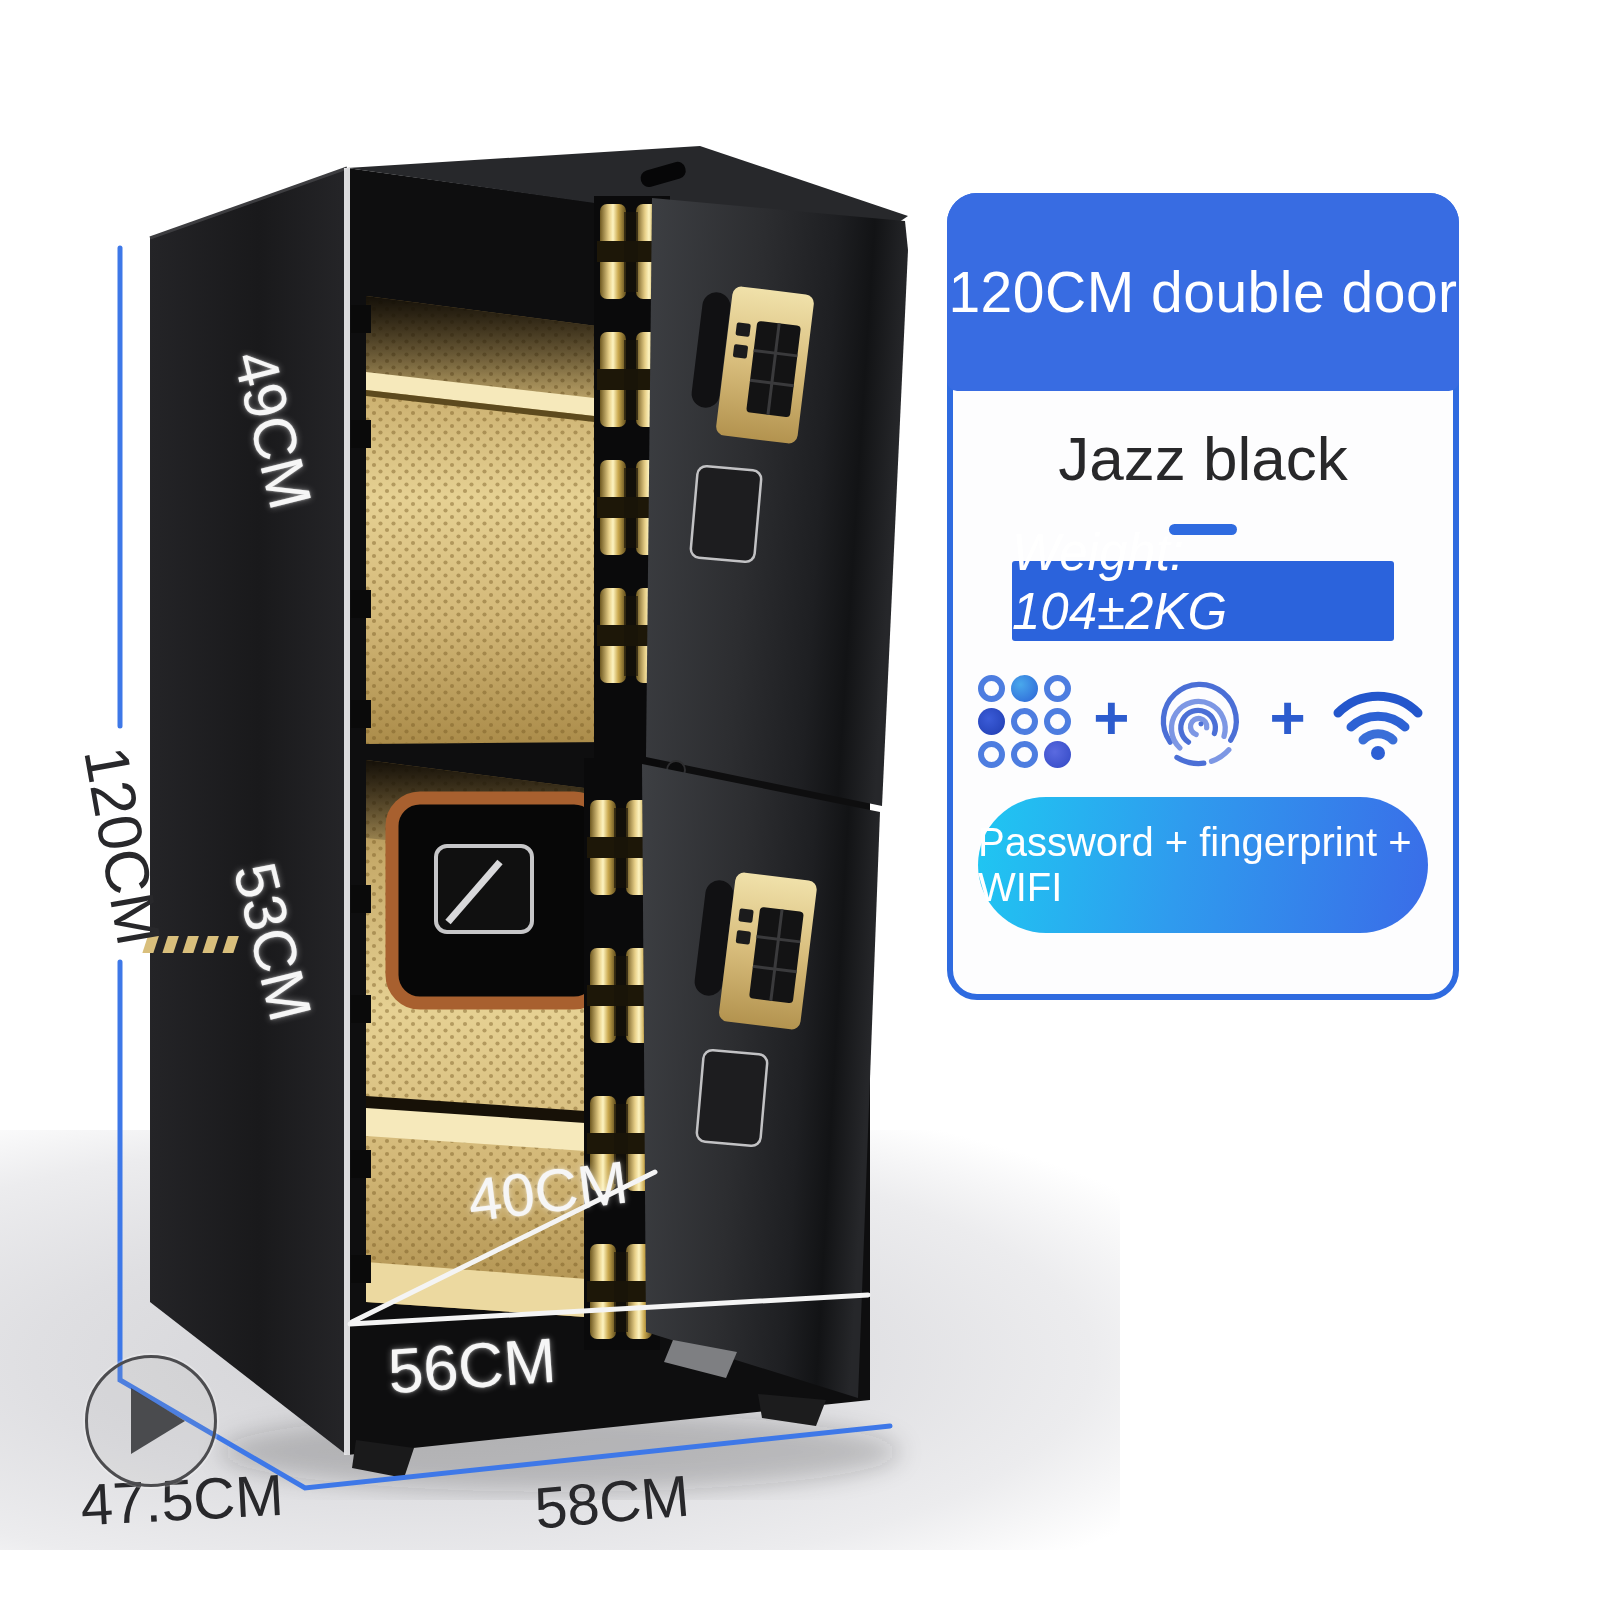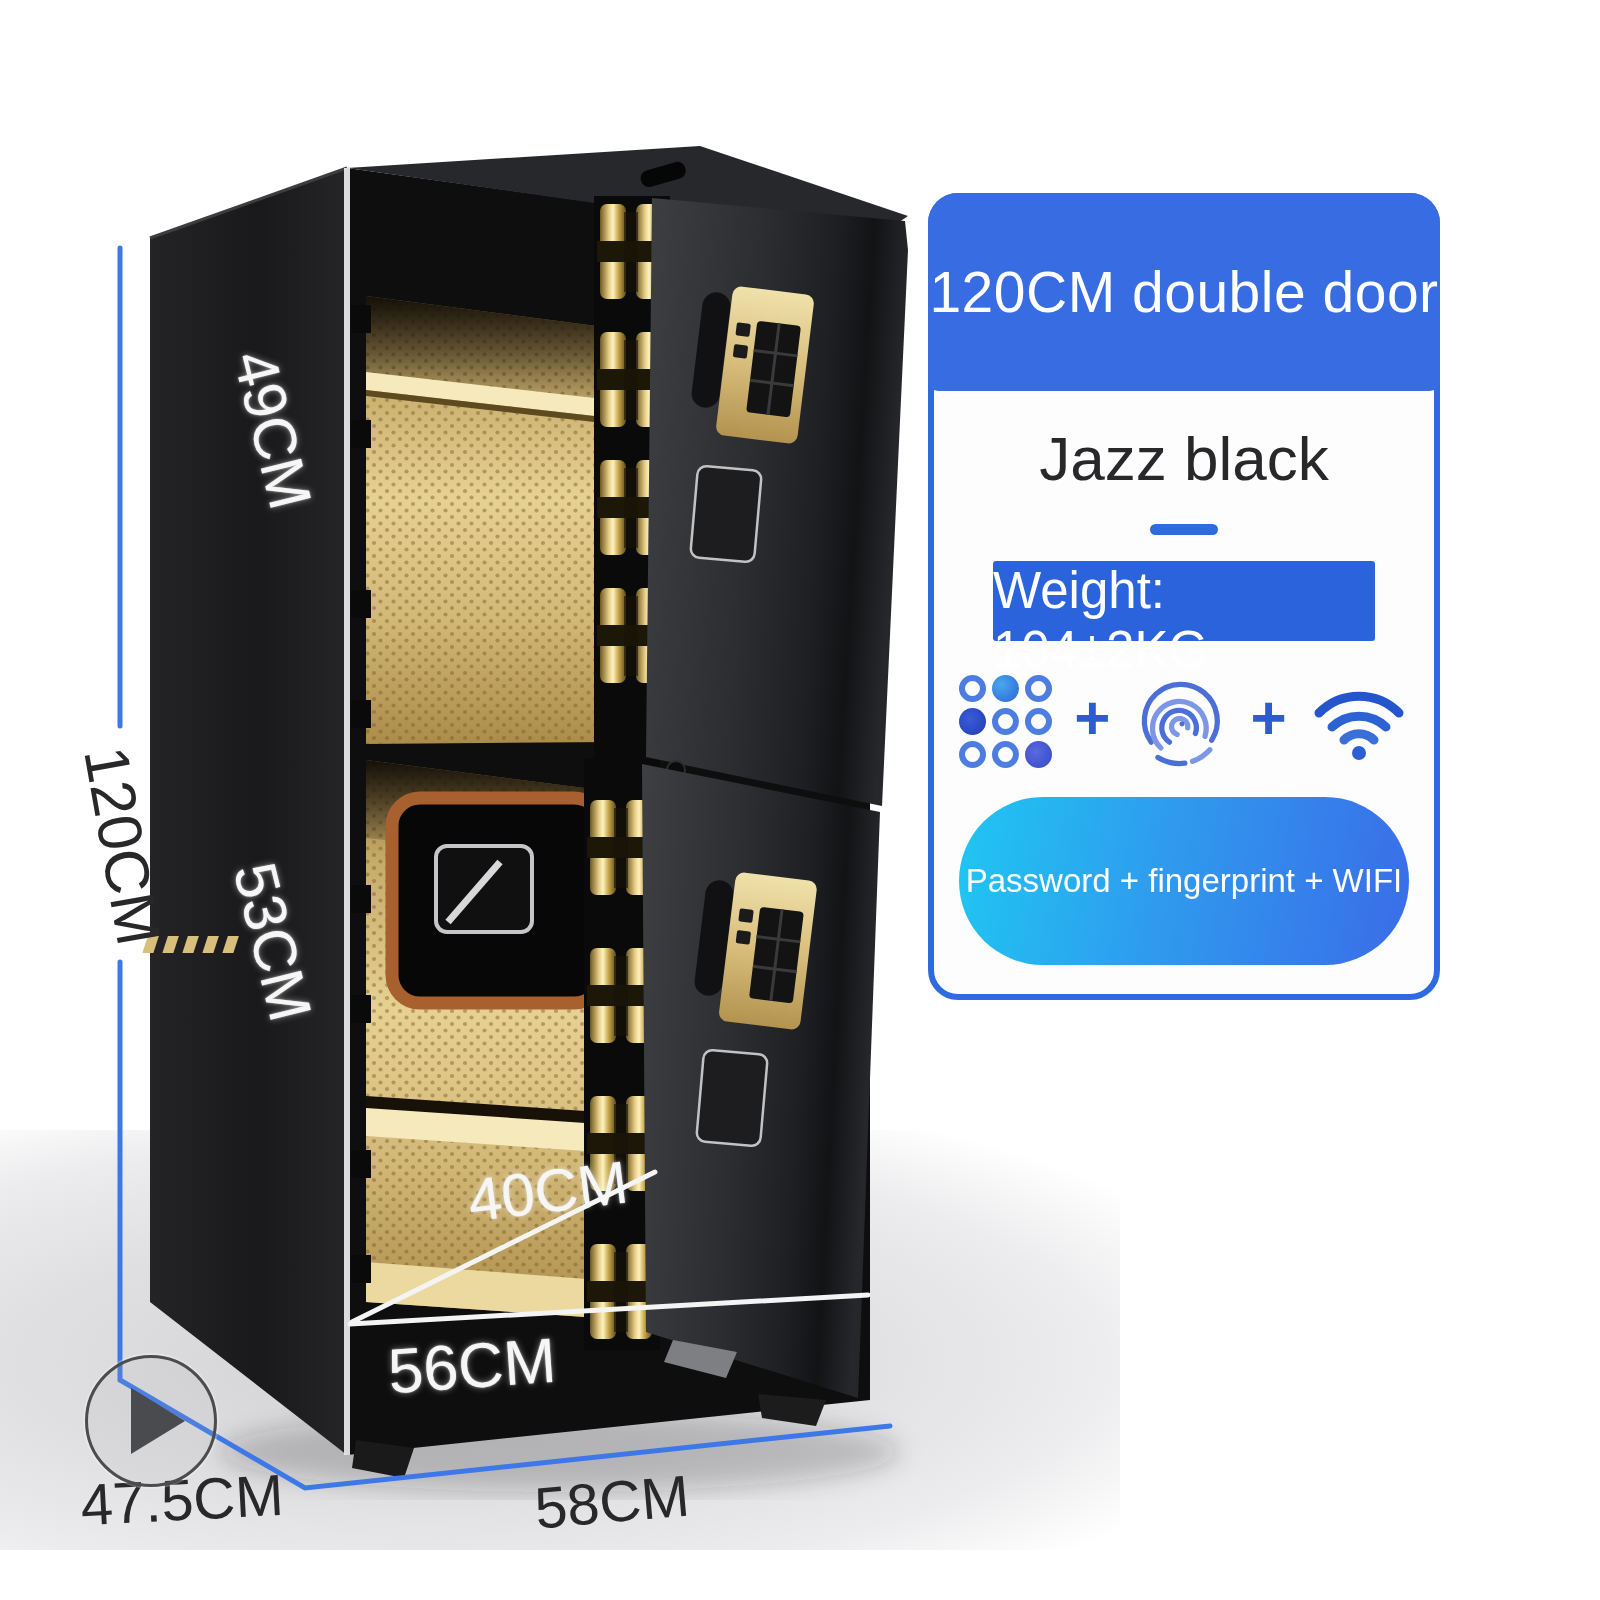--- a/index.html
+++ b/index.html
@@ -21,39 +21,39 @@
   .d56 {left:472px;top:1366px;font-size:63px;transform:translate(-50%,-50%) rotate(-4deg);}
   .d475{left:182px;top:1500px;font-size:58px;transform:translate(-50%,-50%) rotate(-3deg);}
   .d58 {left:612px;top:1502px;font-size:58px;transform:translate(-50%,-50%) rotate(-5deg);}
   
   .play{position:absolute;left:85px;top:1355px;width:126px;height:126px;border-radius:50%;
         border:3px solid #4c4c4f;background:rgba(170,170,172,.14);
         box-shadow:0 0 0 2px rgba(255,255,255,.25);display:flex;align-items:center;justify-content:center;}
   .play-tri{width:0;height:0;border-left:54px solid #3e3f42;border-top:33px solid transparent;
             border-bottom:33px solid transparent;margin-left:14px;opacity:.92;}
   
-  .panel{position:absolute;left:928px;top:193px;width:512px;height:807px;box-sizing:border-box;
+  .panel{position:absolute;left:947px;top:193px;width:512px;height:807px;box-sizing:border-box;
          border:6px solid #2f6be0;border-radius:30px;background:#fdfdfe;}
   .panel-header{margin:-6px -6px 0 -6px;height:198px;background:#386ce2;
                 border-radius:30px 30px 10px 10px;display:flex;align-items:center;justify-content:center;
                 color:#fff;font-size:57px;letter-spacing:.5px;}
   .color-name{margin-top:32px;text-align:center;font-size:62px;color:#28282a;}
   .dash{width:68px;height:11px;background:#2f6be0;border-radius:6px;margin:30px auto 0;}
   .weight{margin:26px auto 18px;width:382px;height:80px;background:#2b63dc;color:#fff;
-          display:flex;align-items:flex-start;justify-content:center;font-size:51px;border-radius:3px;}
+          display:flex;align-items:flex-end;justify-content:center;font-size:51px;border-radius:3px;font-style:italic;}
   .icons-row{margin-top:28px;display:flex;align-items:center;justify-content:center;gap:22px;height:104px;}
   .keypad{display:grid;grid-template-columns:repeat(3,27px);grid-template-rows:repeat(3,27px);gap:6px;}
   .kdot{width:27px;height:27px;border-radius:50%;box-sizing:border-box;border:6px solid #4d7de0;background:transparent;}
   .kdot.f1{border:none;background:radial-gradient(circle at 35% 35%, #49a8ec, #2b62d6);}
   .kdot.f2{border:none;background:radial-gradient(circle at 40% 40%, #3b5cd8, #1f3cb0);}
   .kdot.f3{border:none;background:radial-gradient(circle at 40% 40%, #5a6ae0, #3148c4);}
   .plus{font-size:62px;font-weight:bold;color:#2d5cce;transform:translateY(-4px);}
-  .pill{margin:24px auto 0;width:450px;height:168px;border-radius:84px;
+  .pill{margin:24px auto 0;width:450px;height:136px;border-radius:84px;
         background:linear-gradient(100deg,#1fc7f2 0%,#2f9bee 45%,#3a6ce8 100%);
-        display:flex;align-items:center;justify-content:center;color:#fff;font-size:33px;}
+        display:flex;align-items:center;justify-content:center;color:#fff;font-size:40px;}
 </style>
 </head>
 <body>
 
 <div class="stage">
 
   <div class="floor"></div>
 
   <svg class="safe-svg" width="1600" height="1600" viewBox="0 0 1600 1600">
     <defs>

